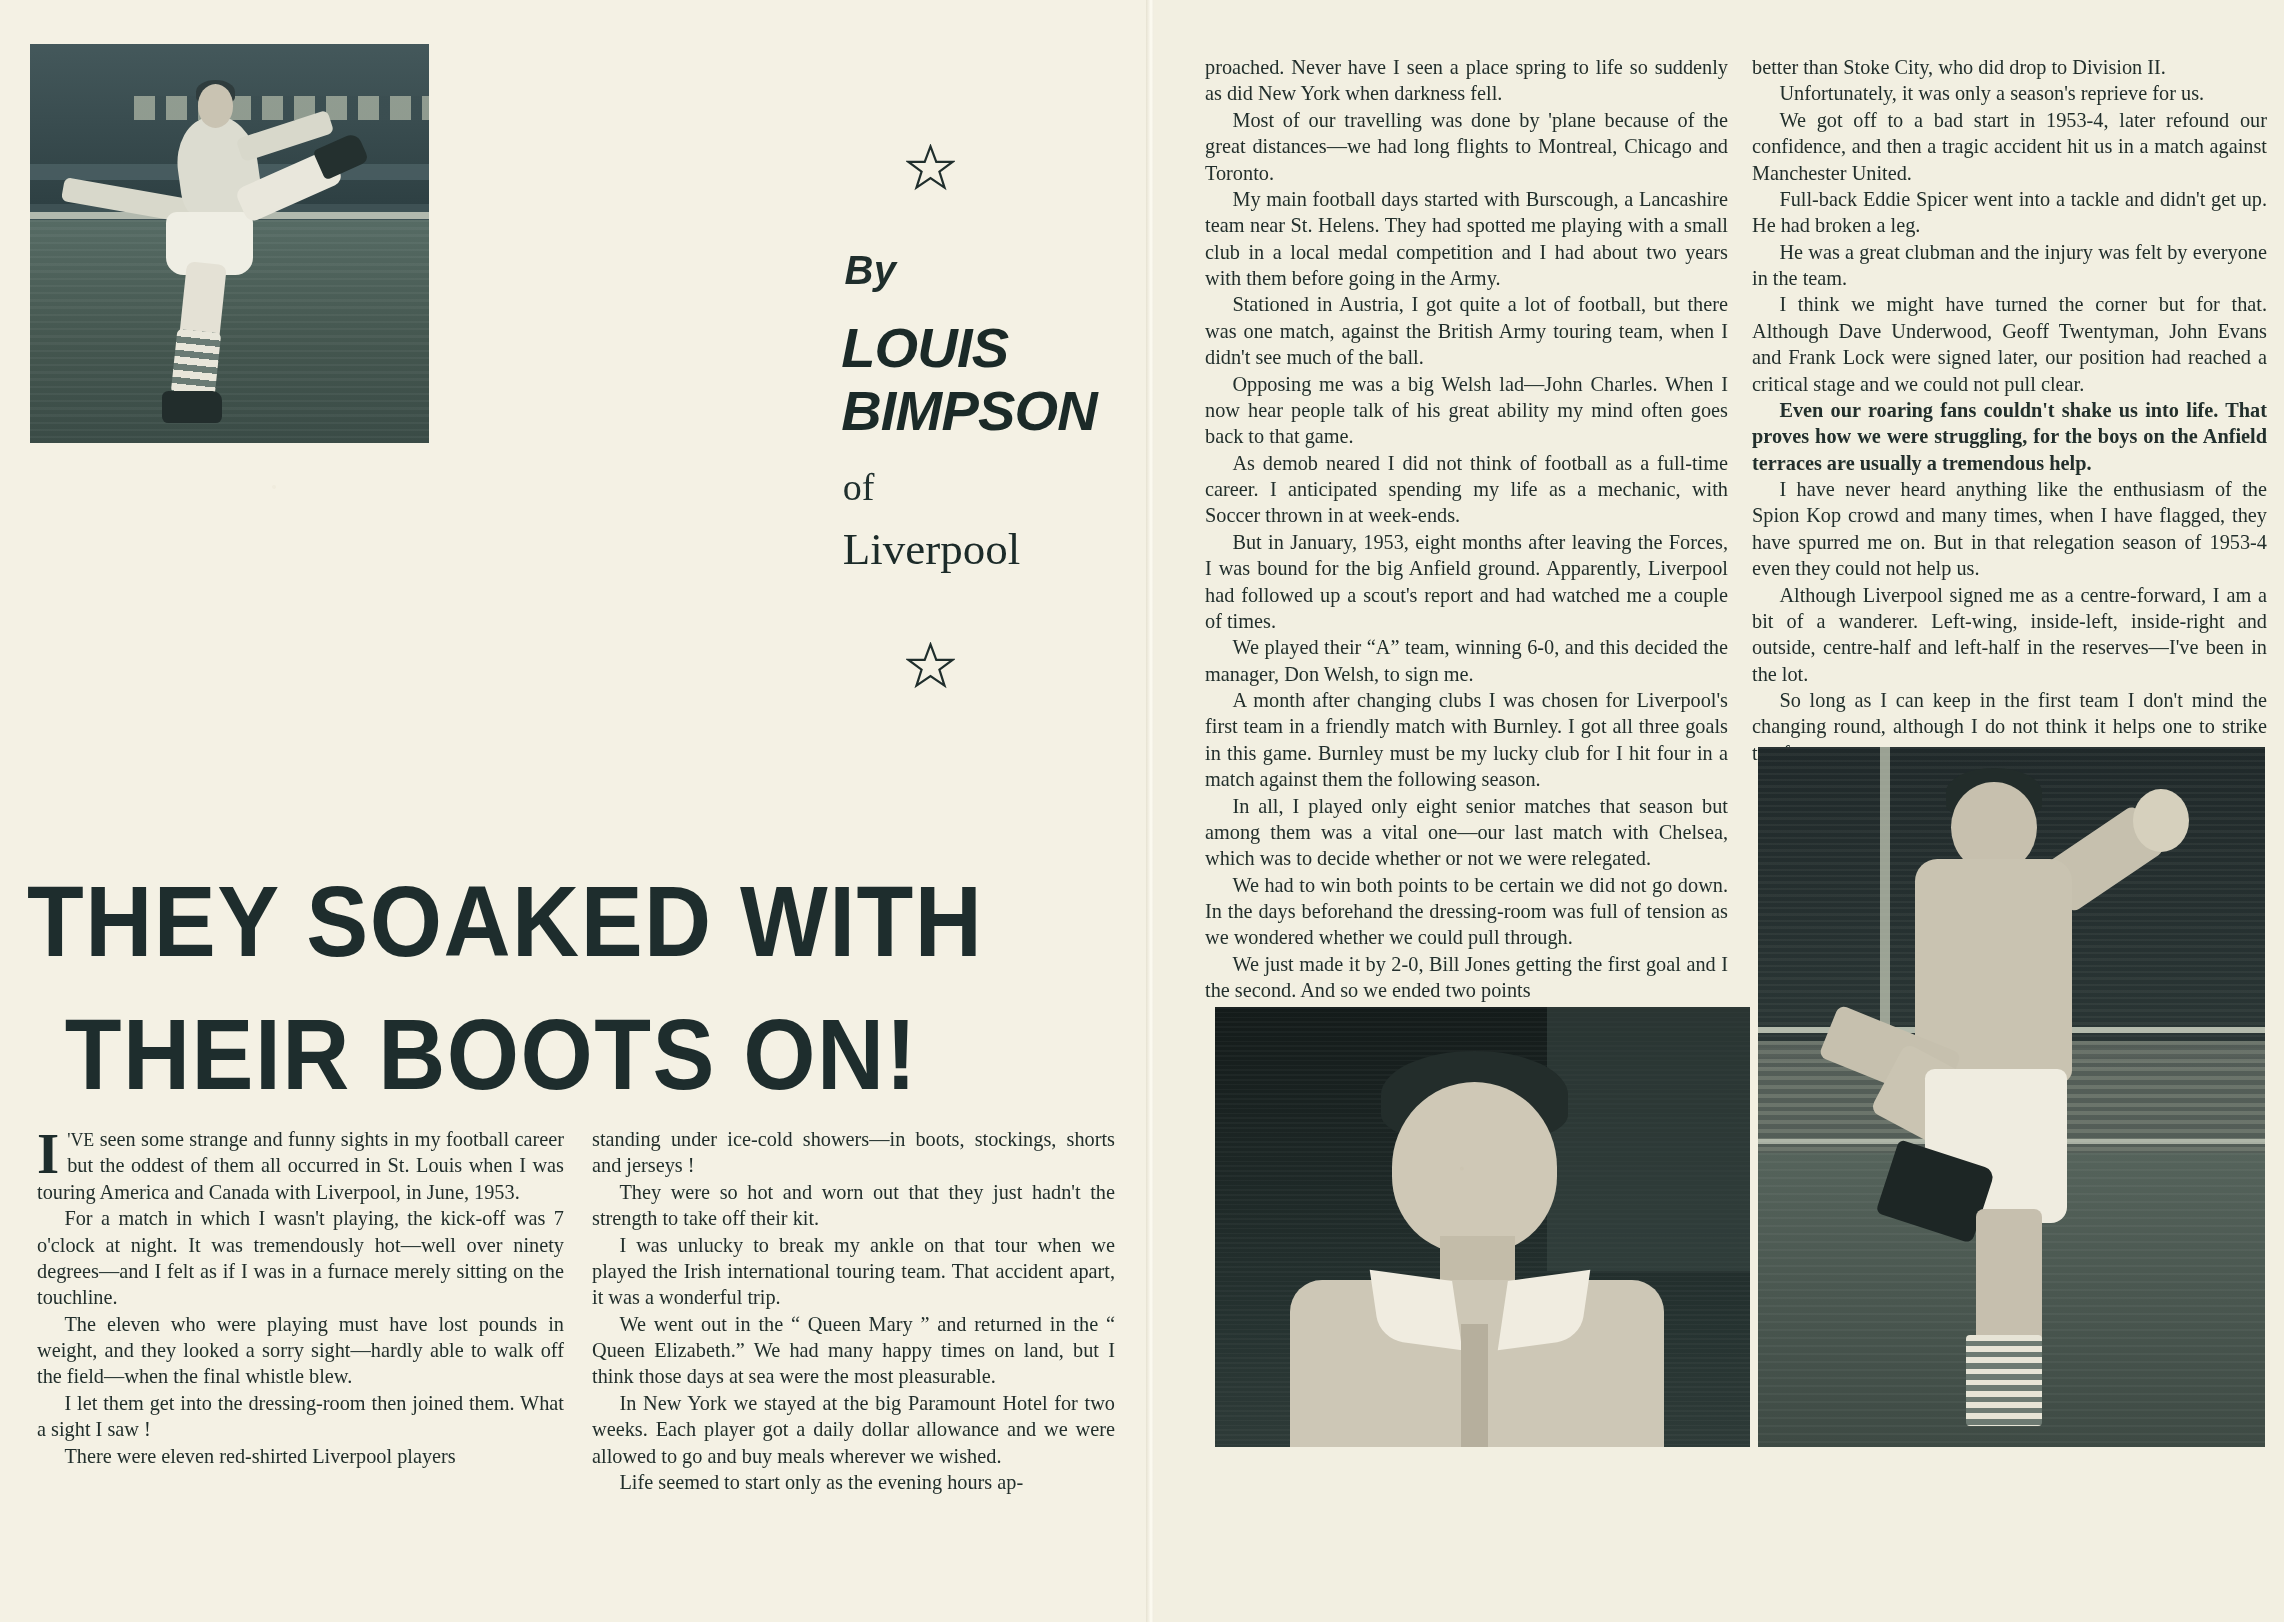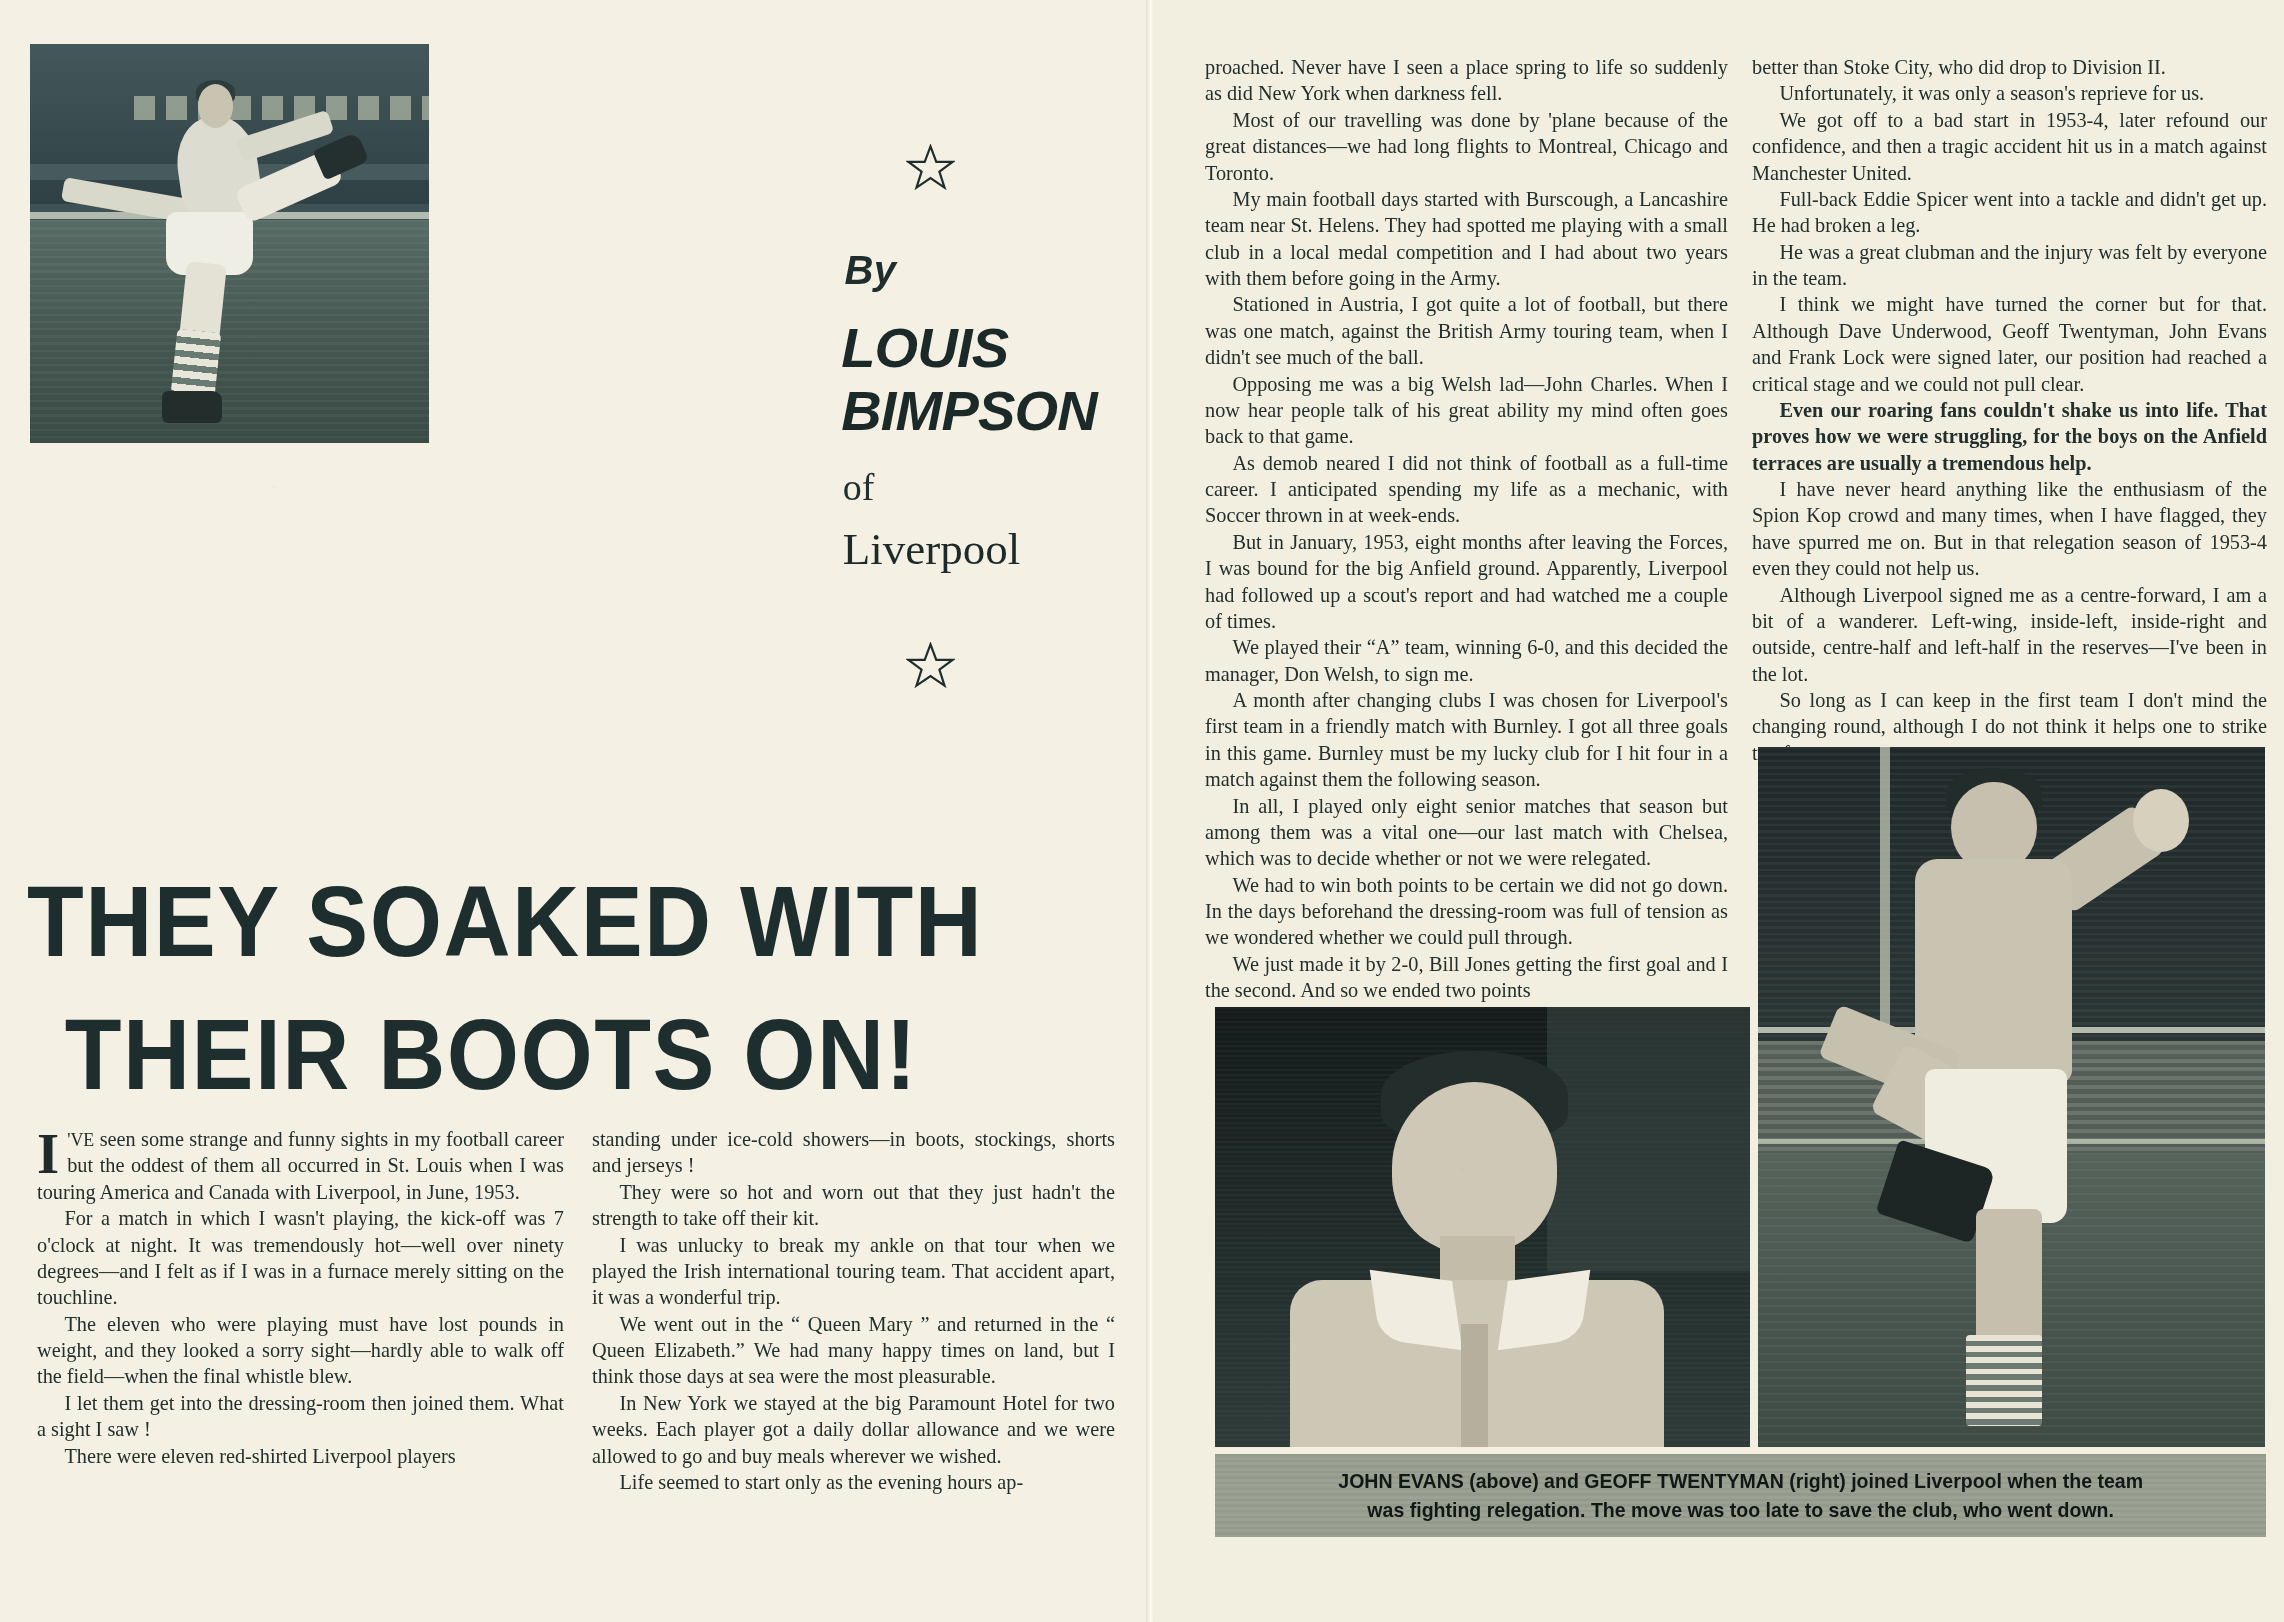--- a/index.html
+++ b/index.html
@@ -319,21 +319,15 @@
     <div class="pt-head"></div>
     <div class="pt-torso"></div>
     <div class="pt-armlow"></div>
     <div class="pt-legkick"></div>
     <div class="pt-shorts"></div>
     <div class="pt-bootkick"></div>
     <div class="pt-legstand"></div>
     <div class="pt-sockstand"></div>
   </div>
 
-  <div class="caption-bar">
-    <div class="caption-text">
-      <span>JOHN EVANS (above) and GEOFF TWENTYMAN (right) joined Liverpool when the team</span><br>
-      <span>was fighting relegation.   The move was too late to save the club, who went down.</span>
-    </div>
-  </div>
 
 </div>
 
 
 </body></html>

